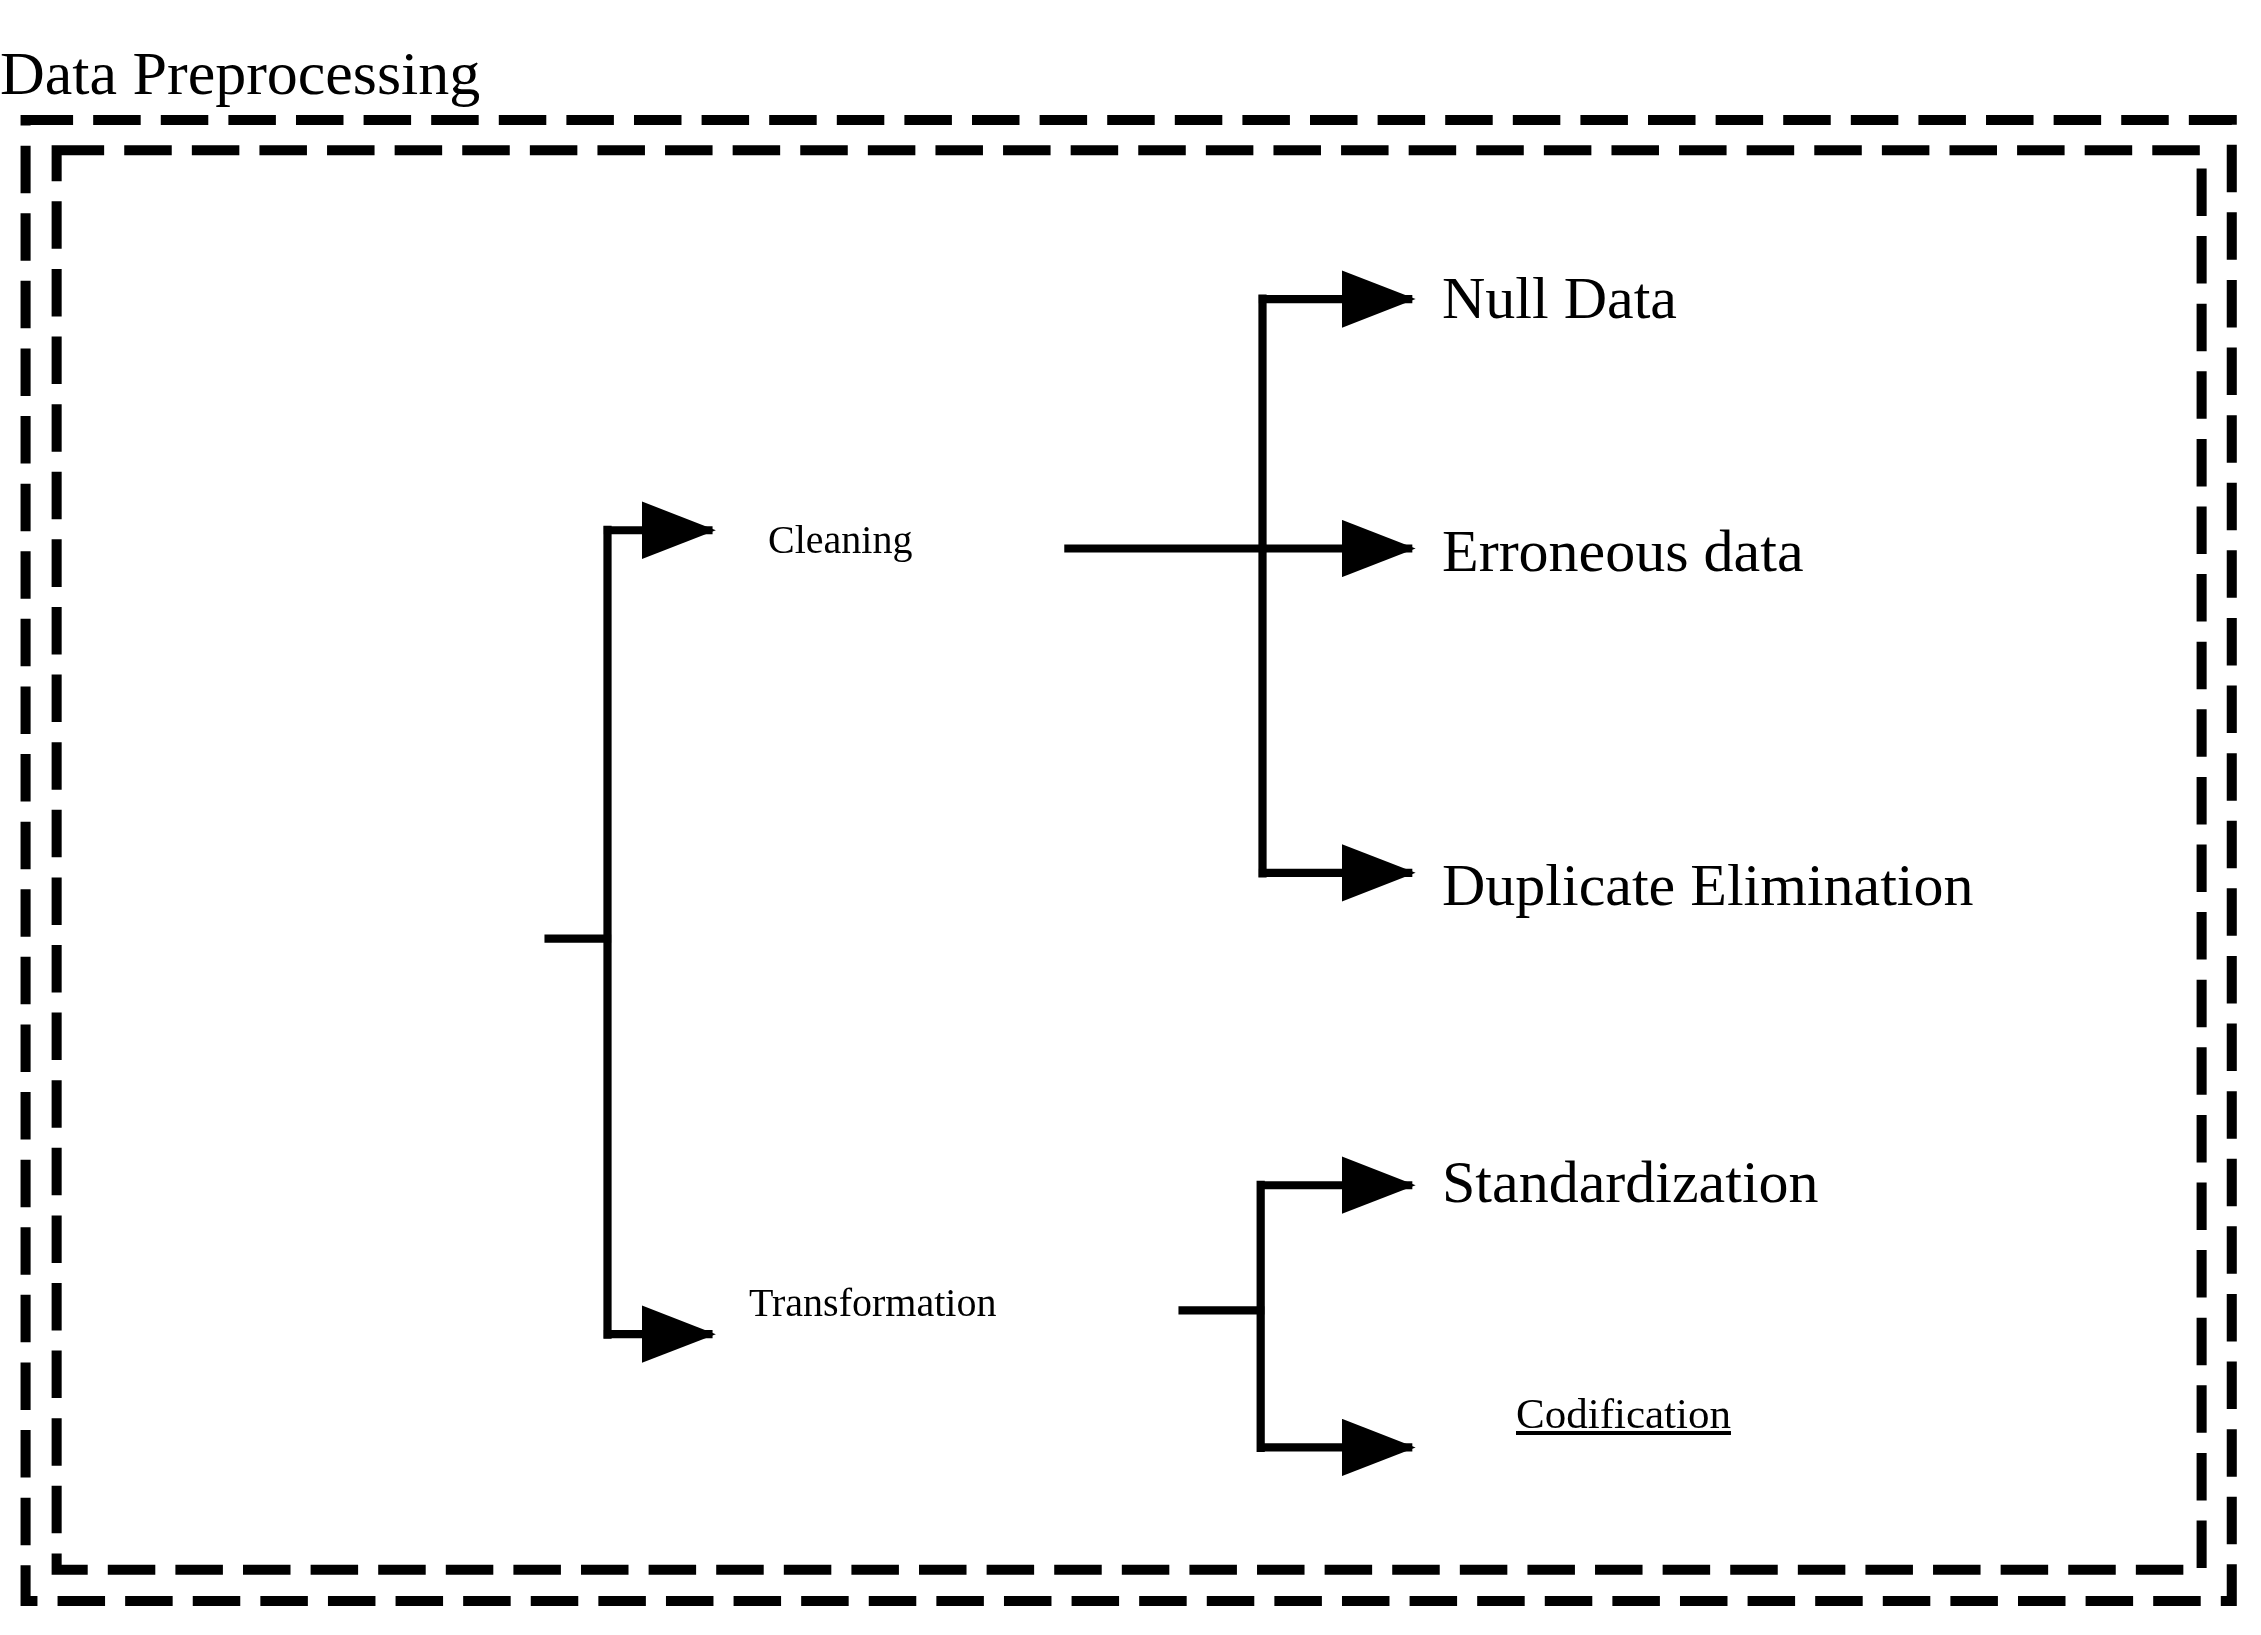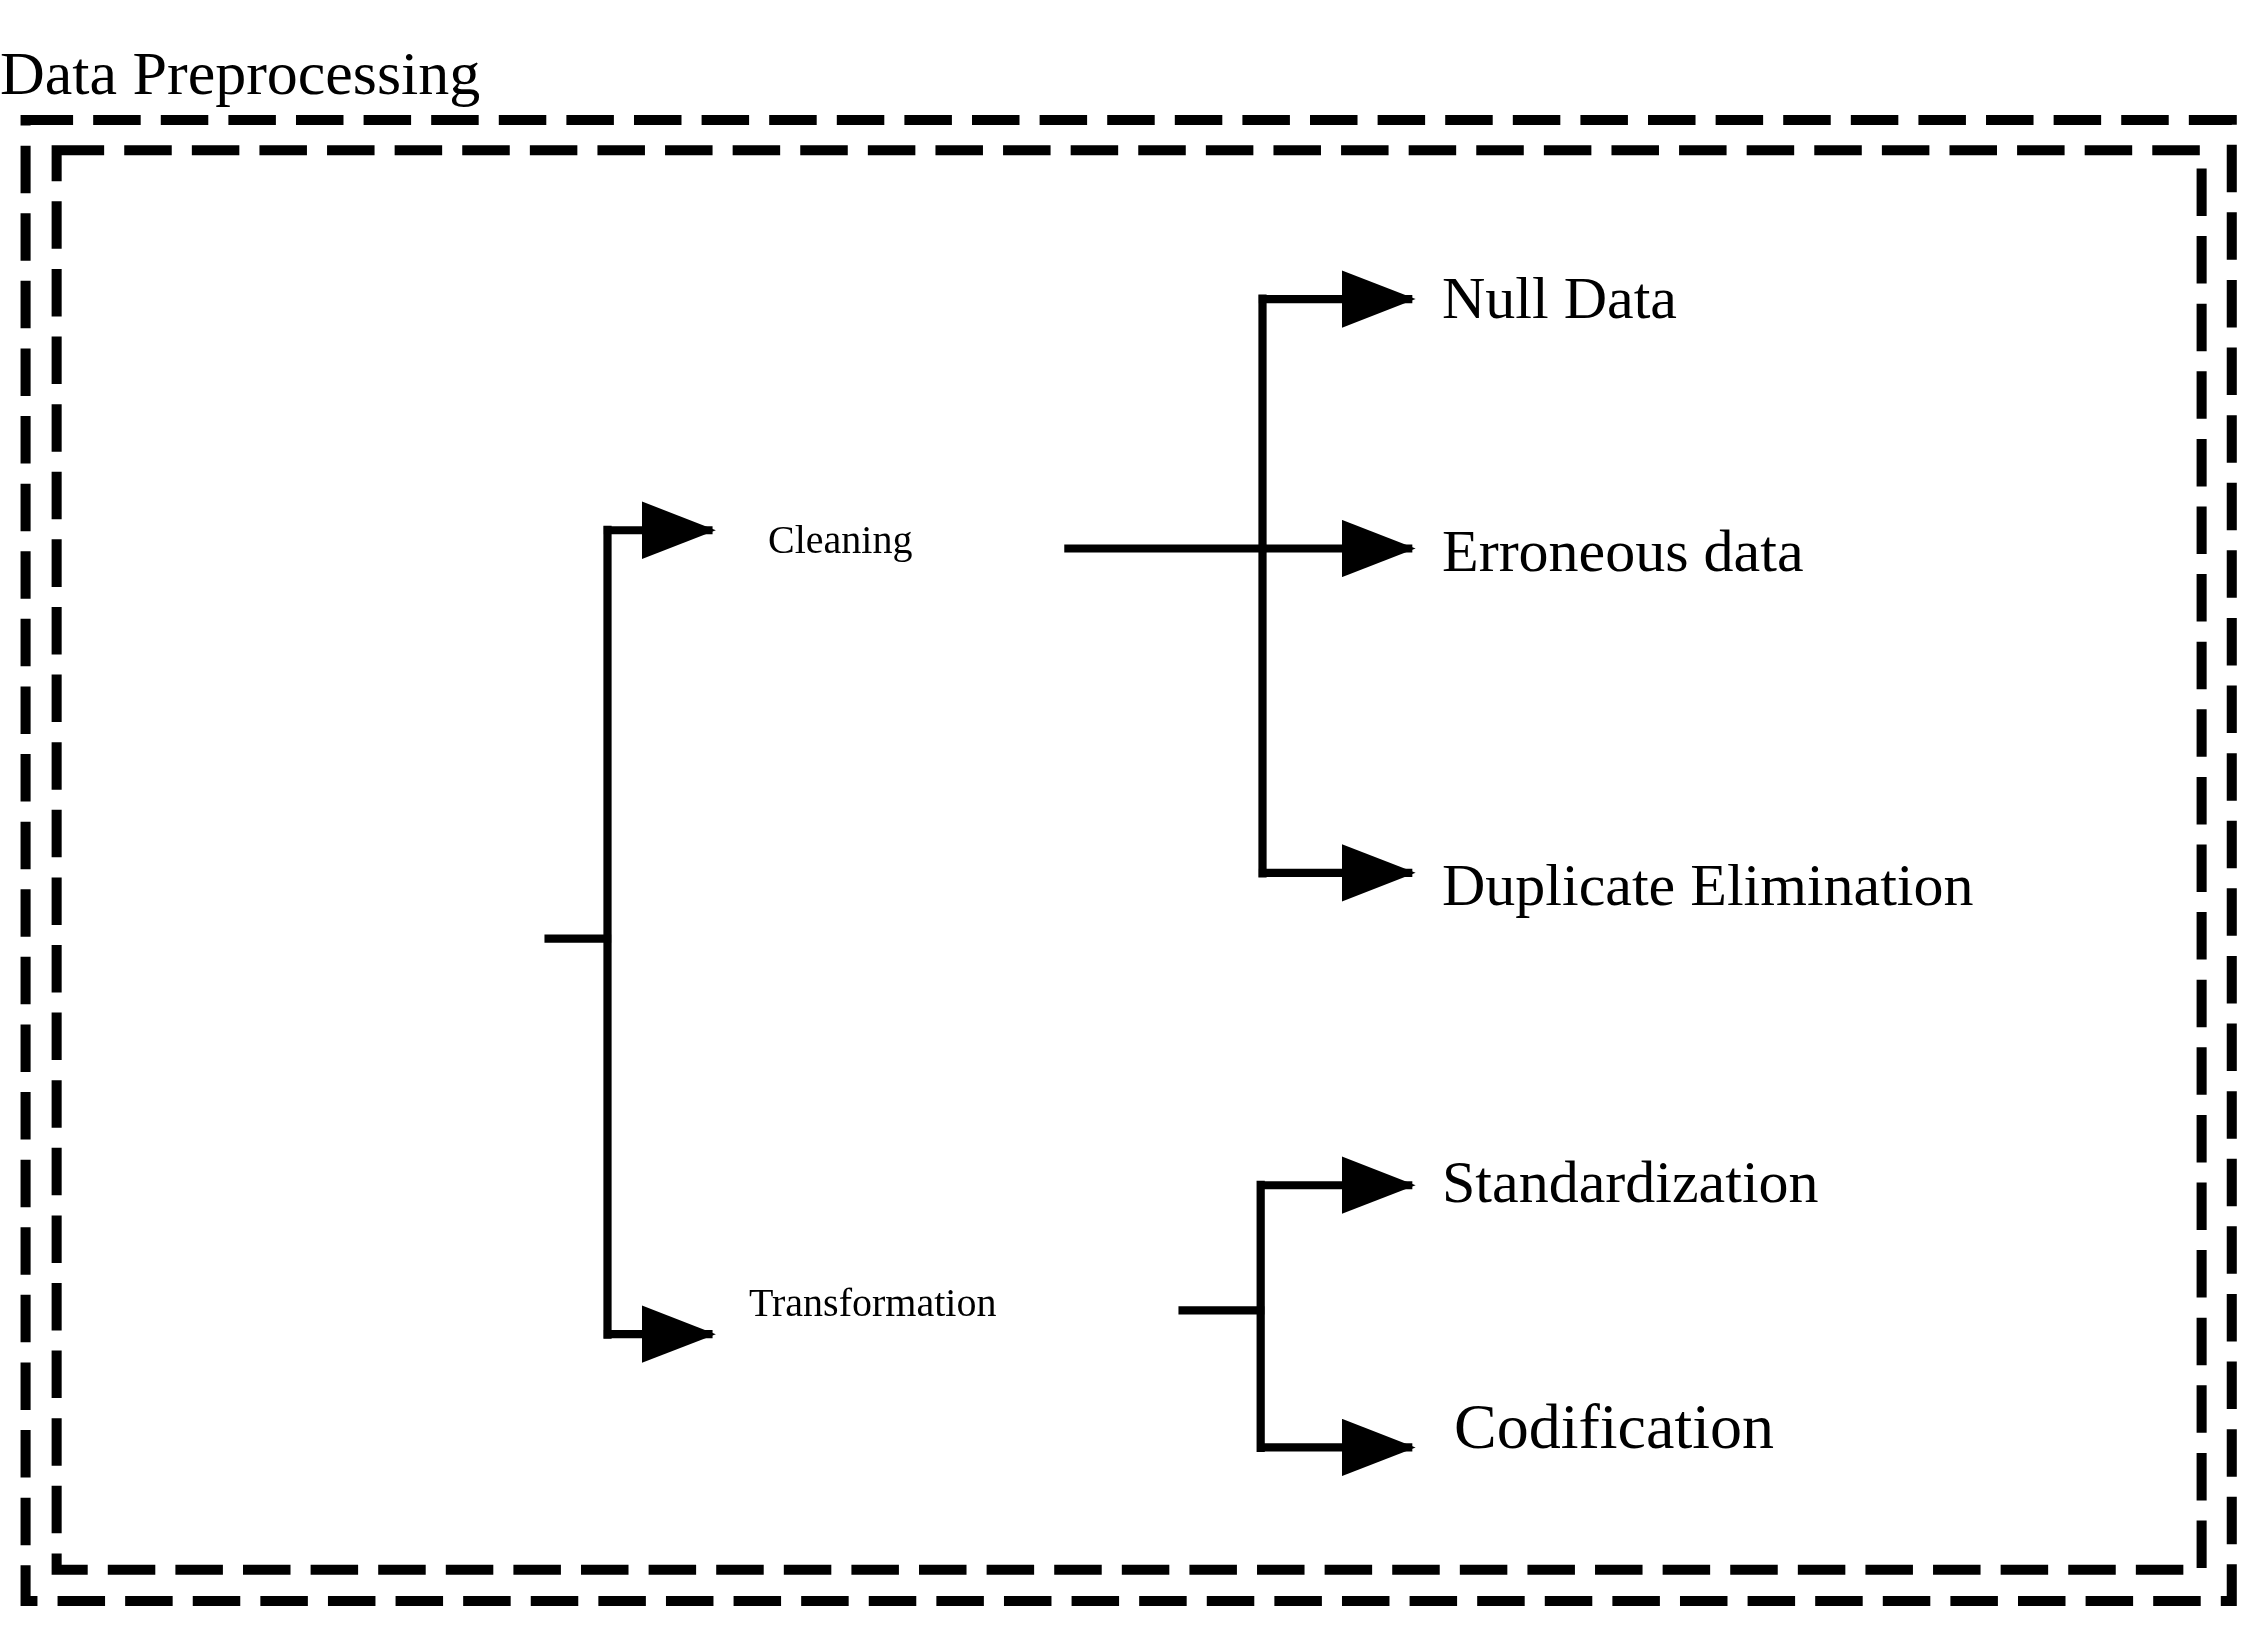--- a/index.html
+++ b/index.html
@@ -72,23 +72,24 @@
     top: 838px;
     left: 1442px;
     margin-top: 12px;
   }
   #node-standardization {
     font-size: 60px;
     top: 1147px;
     left: 1442px;
   }
   #node-codification {
-    font-size: 64px;
+    font-size: 43px;
     top: 1389px;
-    left: 1454px;
+    left: 1516px;
+    text-decoration: underline;
   }
 </style>
 </head>
 <body>
 
 <div id="page">
 
   <svg id="diagram-svg" viewBox="0 0 2475 1790">
     <defs>
       <marker id="arrowhead" markerWidth="9" markerHeight="7" refX="8.6" refY="3.5" orient="auto" markerUnits="strokeWidth">

